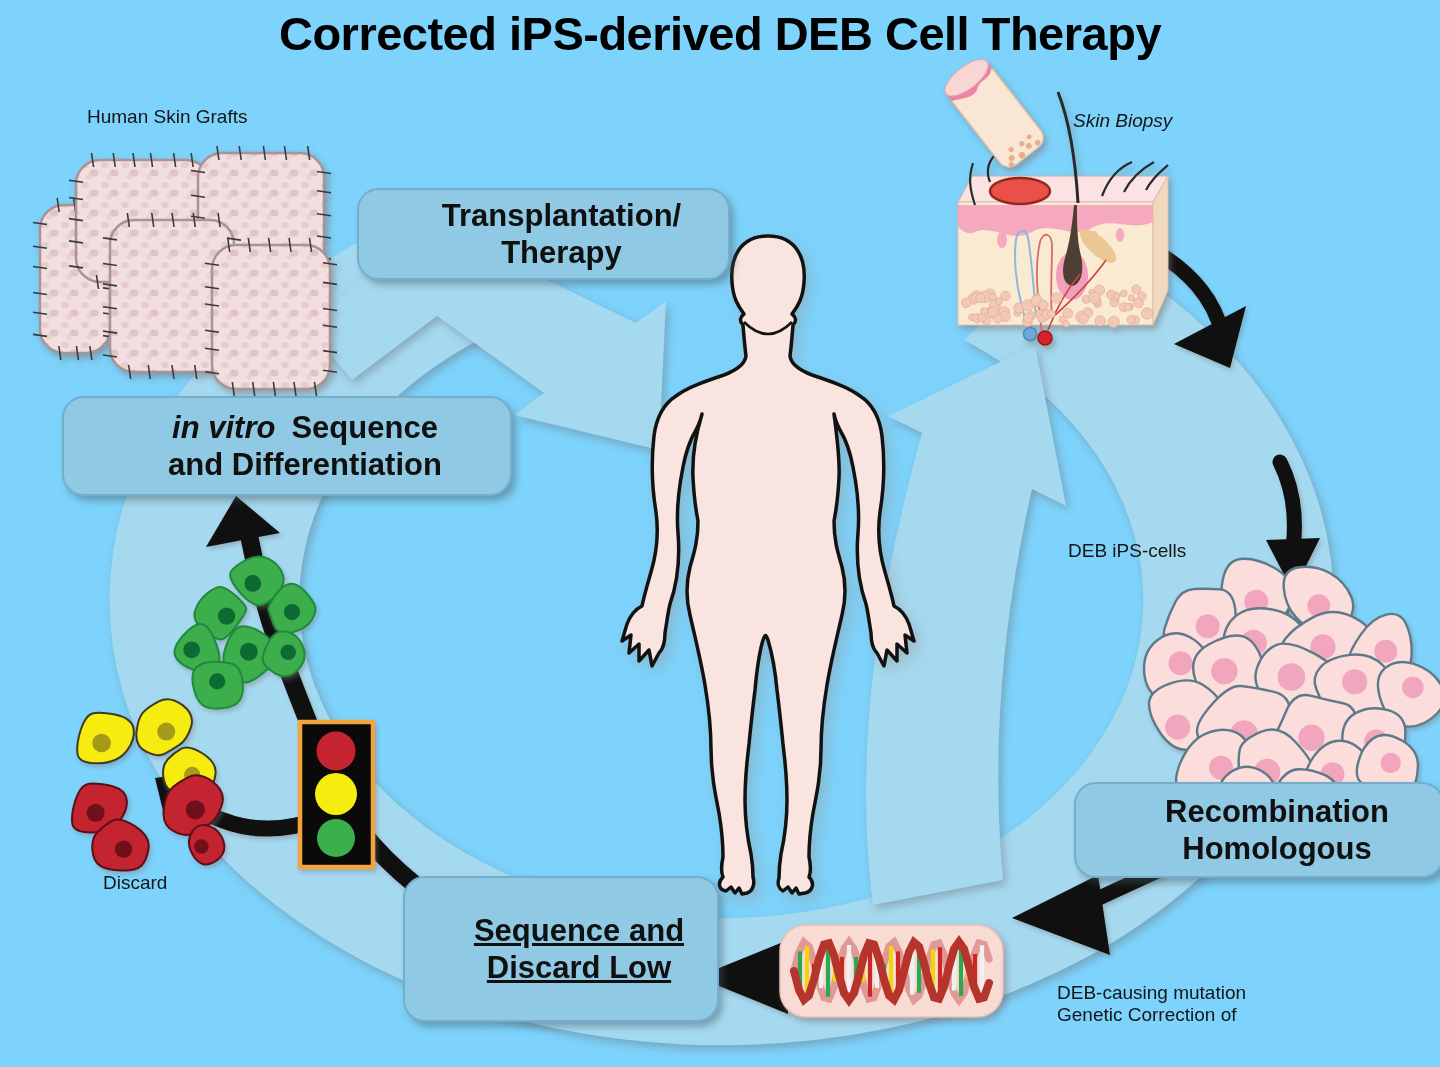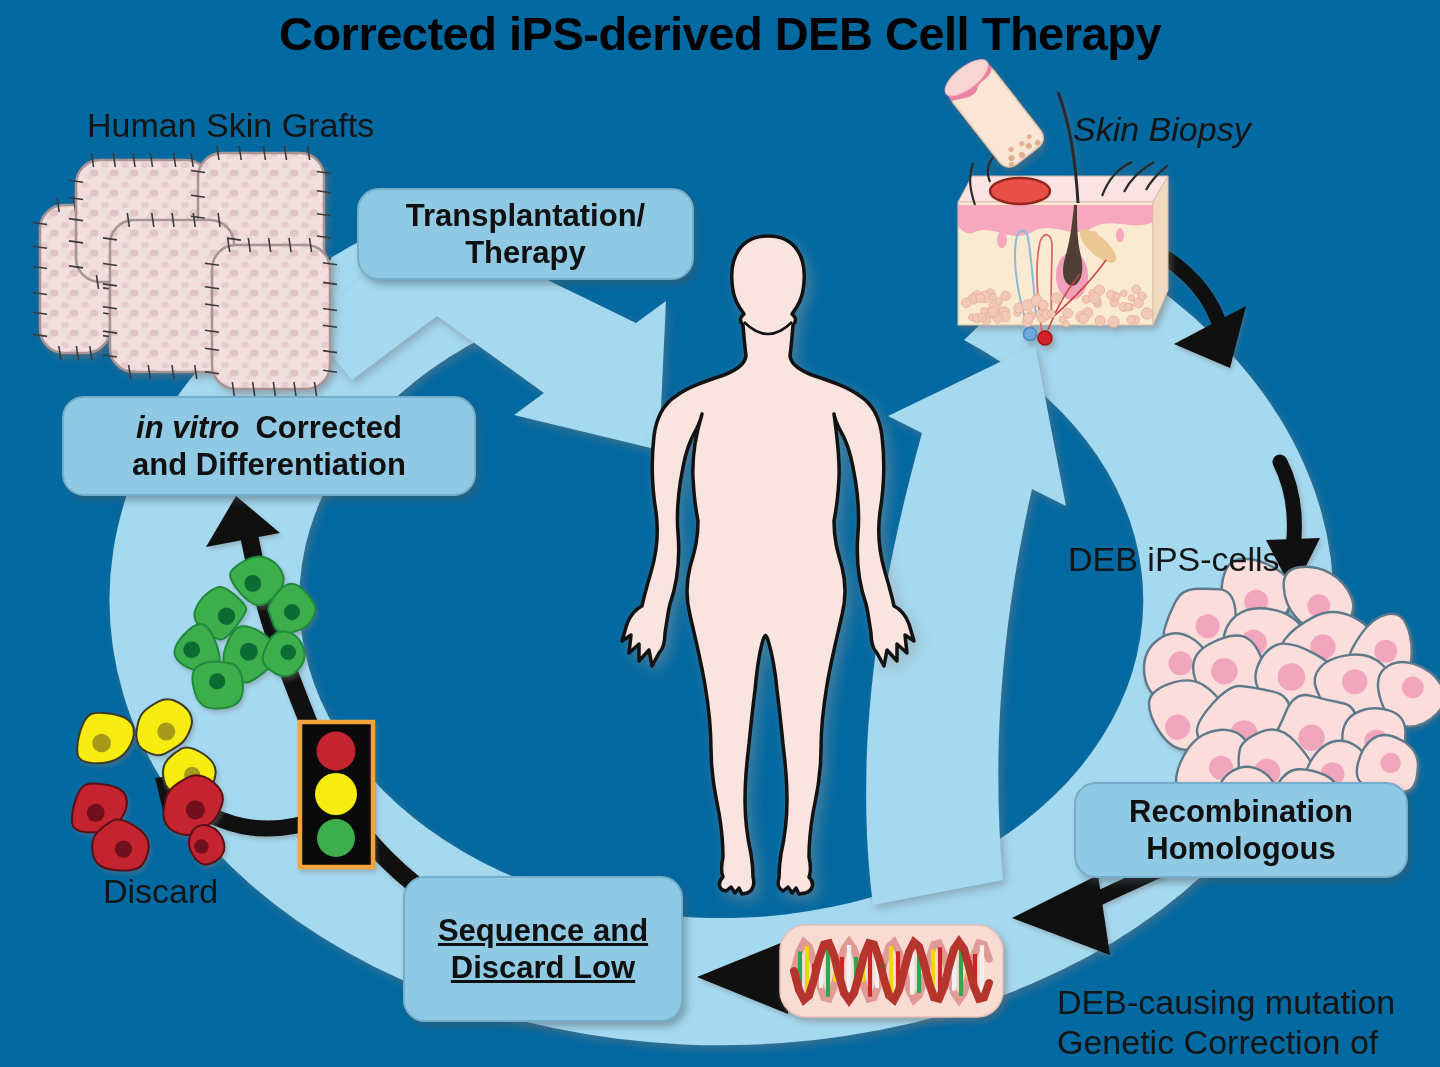--- a/index.html
+++ b/index.html
@@ -1,25 +1,25 @@
 <!DOCTYPE html>
 <html style="--cycle_blue: #A5D9F0; --box_blue: #8FC9E3; --box_border: #74AECB; --ink: #111111; --body_skin: #F9E4E0; --cell_pink: #FBDEDC; --cell_pink_nucleus: #F1A6BE; --green_cell: #3CAE4C; --green_nucleus: #0C6B33; --yellow_cell: #F6EC10; --yellow_nucleus: #A59A1A; --red_cell: #C3242F; --red_nucleus: #70101C; --traffic_frame: #F2A33C; --dna_panel: #F8DCD4; --graft_pink: #F2DEDE; --wound_red: #E85048;"><head>
 <meta charset="utf-8">
 <style>
   html,body{margin:0;padding:0;background:#fff;}
-  .stage{position:relative;width:1440px;height:1067px;background:#0369a1;overflow:hidden;
+  .stage{position:relative;width:1440px;height:1067px;background:#7dd3fc;overflow:hidden;
          font-family:"Liberation Sans",sans-serif;color:#111;}
   svg{position:absolute;left:0;top:0;}
   .title{position:absolute;left:0;top:6px;width:100%;text-align:center;
          font-size:47px;font-weight:bold;letter-spacing:-.5px;color:#000;}
-  .lbl{position:absolute;font-size:34px;color:#151515;white-space:nowrap;}
+  .lbl{position:absolute;font-size:19px;color:#151515;white-space:nowrap;}
   .box{position:absolute;display:flex;flex-direction:column;justify-content:center;align-items:center;
        background:var(--box_blue);border:2px solid var(--box_border);border-radius:22px;
        box-shadow:4px 5px 7px rgba(70,90,100,.45);
-       font-weight:bold;font-size:31px;line-height:1.2;text-align:center;color:#101010;}
+       font-weight:bold;font-size:31px;line-height:1.2;text-align:center;color:#101010;padding-left:36px;}
   .box span{white-space:nowrap;}
   .it{font-style:italic;margin-right:16px;}
   .shadow{filter:drop-shadow(3px 4px 4px rgba(110,120,130,.5));}
   .softshadow{filter:drop-shadow(3px 4px 3px rgba(120,110,110,.5));}
   .inkshadow{filter:drop-shadow(2px 3px 2px rgba(120,120,120,.4));}
 </style>
 </head>
 <body>
 
 <div class="stage">
@@ -491,18 +491,18 @@
 
 <div class="box" style="left:403px;top:876px;width:276px;height:142px;text-decoration:underline;">
   <span>Sequence and</span>
   <span>Discard Low</span>
 </div>
 
 <div class="lbl" style="left:103px;top:872px;">Discard</div>
 
 <div class="box" style="left:62px;top:396px;width:410px;height:96px;">
   <span>
-    <span class="it">in vitro</span><span>Corrected</span>
+    <span class="it">in vitro</span><span>Sequence</span>
   </span>
   <span>and Differentiation</span>
 </div>
 
 </div>
 
 </body></html>

